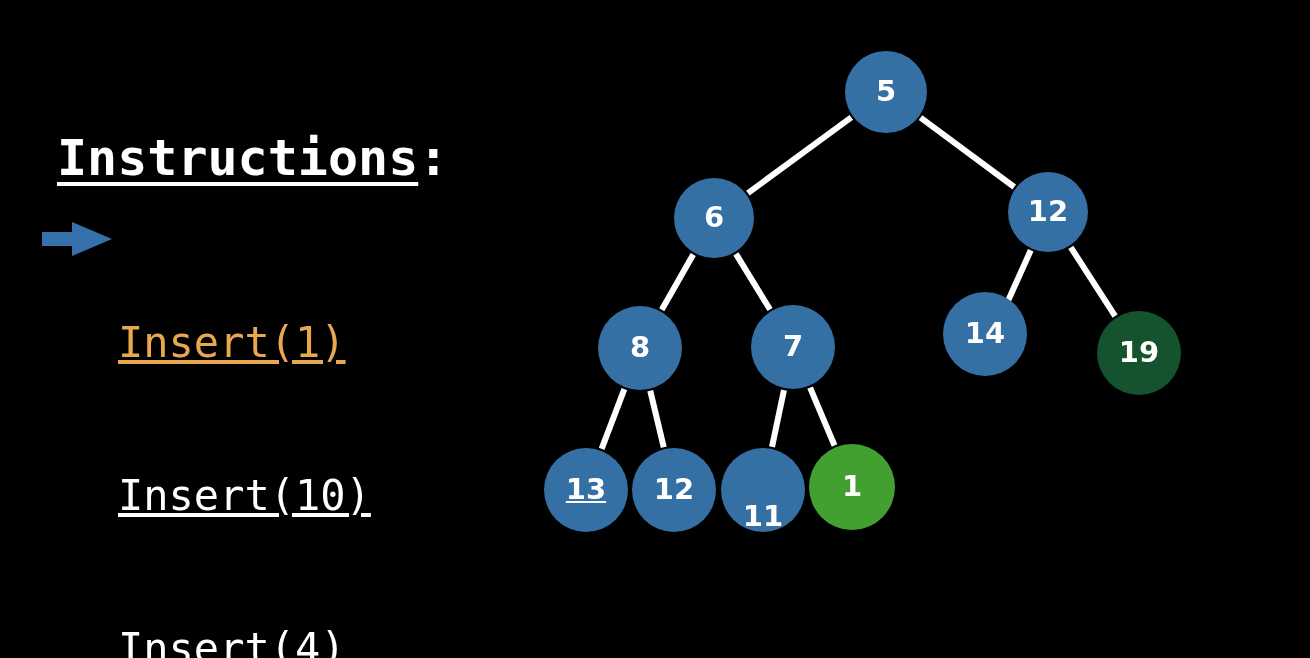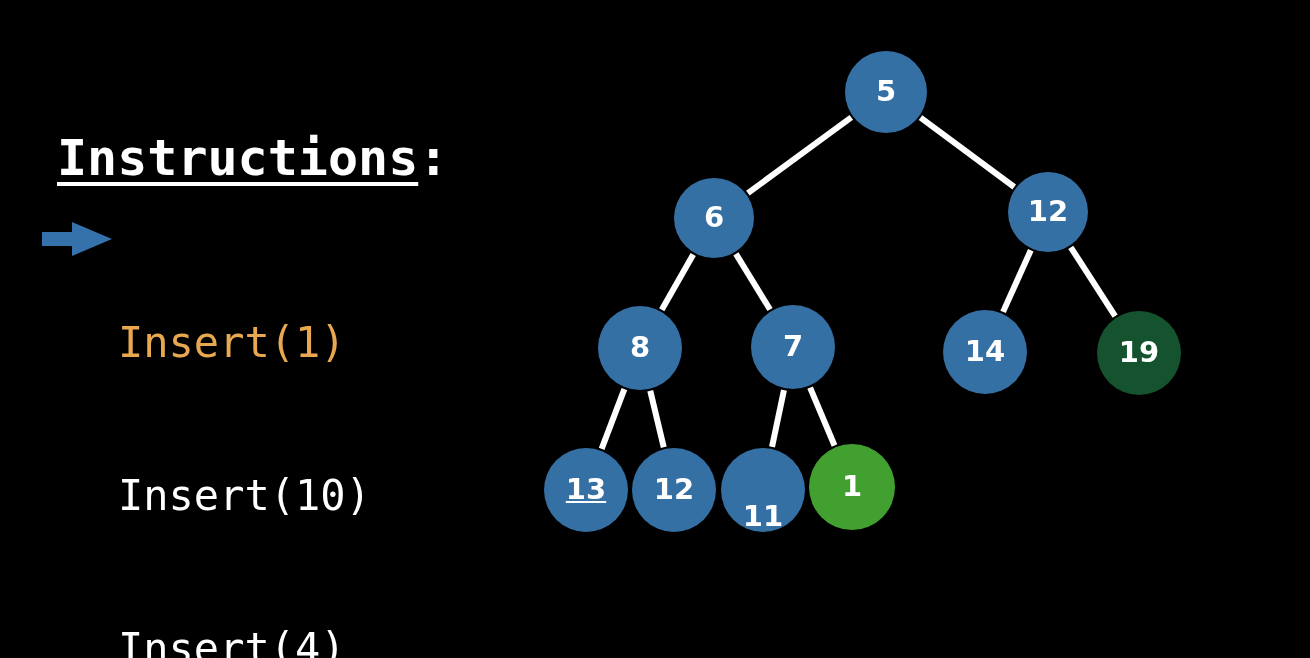--- a/index.html
+++ b/index.html
@@ -47,20 +47,21 @@
     top: 203px;
     font-family: "DejaVu Sans Mono", monospace;
     font-size: 42px;
     line-height: 51px;
     color: #ffffff;
     white-space: pre;
   }
   .instruction-line {
     height: 51px;
     color: #ffffff;
+    text-decoration: underline;
   }
   .instruction-line.current {
     color: #e8a84f;
   }
 
   
   #current-instruction-arrow {
     position: absolute;
     left: 42px;
     top: 207px;
@@ -138,21 +139,21 @@
       </div>
       <div class="tree-node" style="left: 1008px; top: 172px; width: 80px; height: 80px; background: rgb(53, 112, 164); color: rgb(255, 255, 255);">
         <span class="node-label">12</span>
       </div>
       <div class="tree-node" style="left: 598px; top: 306px; width: 84px; height: 84px; background: rgb(53, 112, 164); color: rgb(255, 255, 255);">
         <span class="node-label">8</span>
       </div>
       <div class="tree-node" style="left: 751px; top: 305px; width: 84px; height: 84px; background: rgb(53, 112, 164); color: rgb(255, 255, 255);">
         <span class="node-label">7</span>
       </div>
-      <div class="tree-node" style="left: 943px; top: 310px; width: 84px; height: 84px; background: rgb(53, 112, 164); color: rgb(255, 255, 255);">
+      <div class="tree-node" style="left: 943px; top: 292px; width: 84px; height: 84px; background: rgb(53, 112, 164); color: rgb(255, 255, 255);">
         <span class="node-label">14</span>
       </div>
       <div class="tree-node" style="left: 1097px; top: 311px; width: 84px; height: 84px; background: #14532d; color: rgb(255, 255, 255);">
         <span class="node-label">19</span>
       </div>
       <div class="tree-node" style="left: 544px; top: 448px; width: 84px; height: 84px; background: rgb(53, 112, 164); color: rgb(255, 255, 255); text-decoration: underline;">
         <span class="node-label">13</span>
       </div>
       <div class="tree-node" style="left: 632px; top: 448px; width: 84px; height: 84px; background: rgb(53, 112, 164); color: rgb(255, 255, 255);">
         <span class="node-label">12</span>

